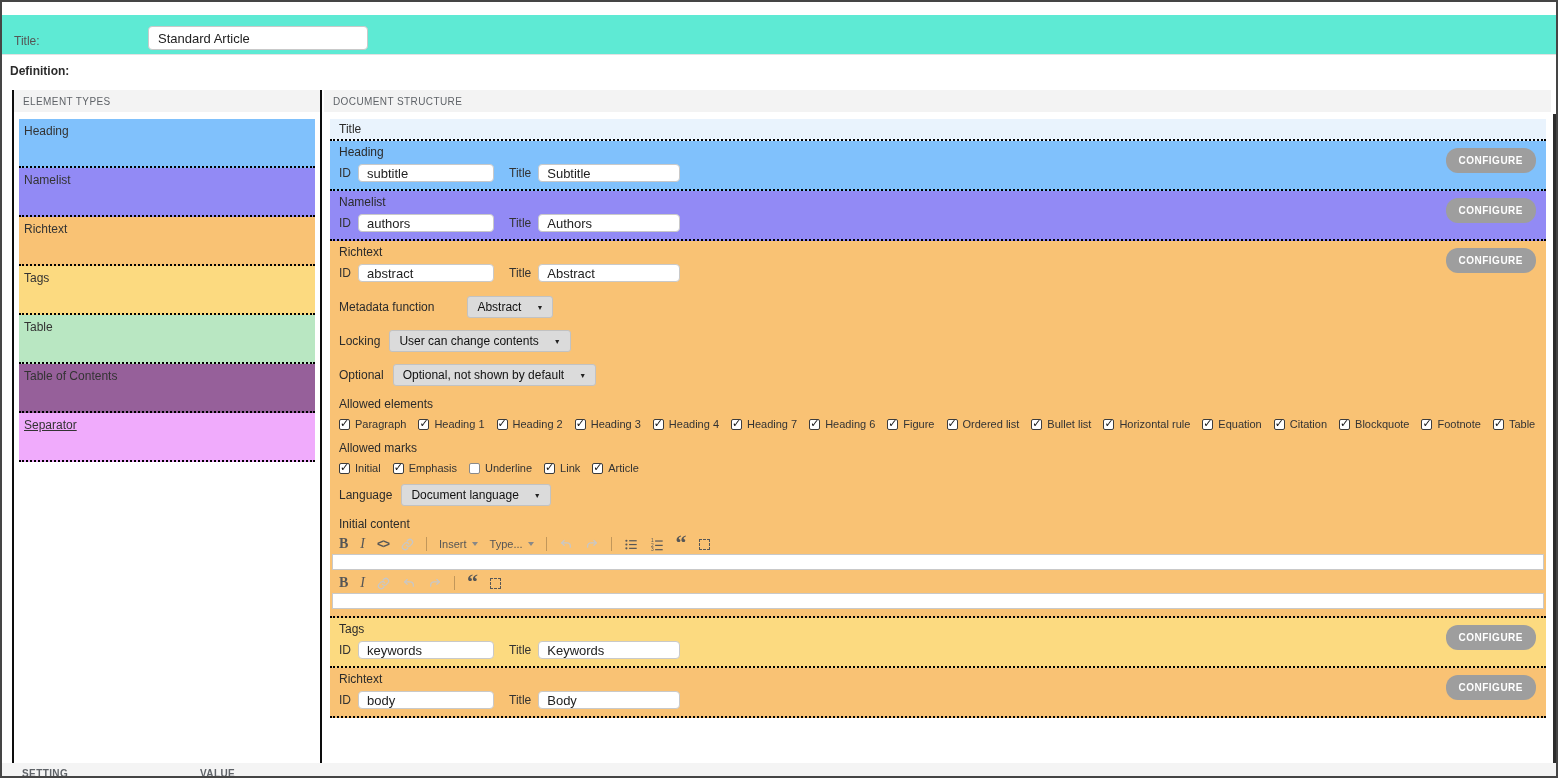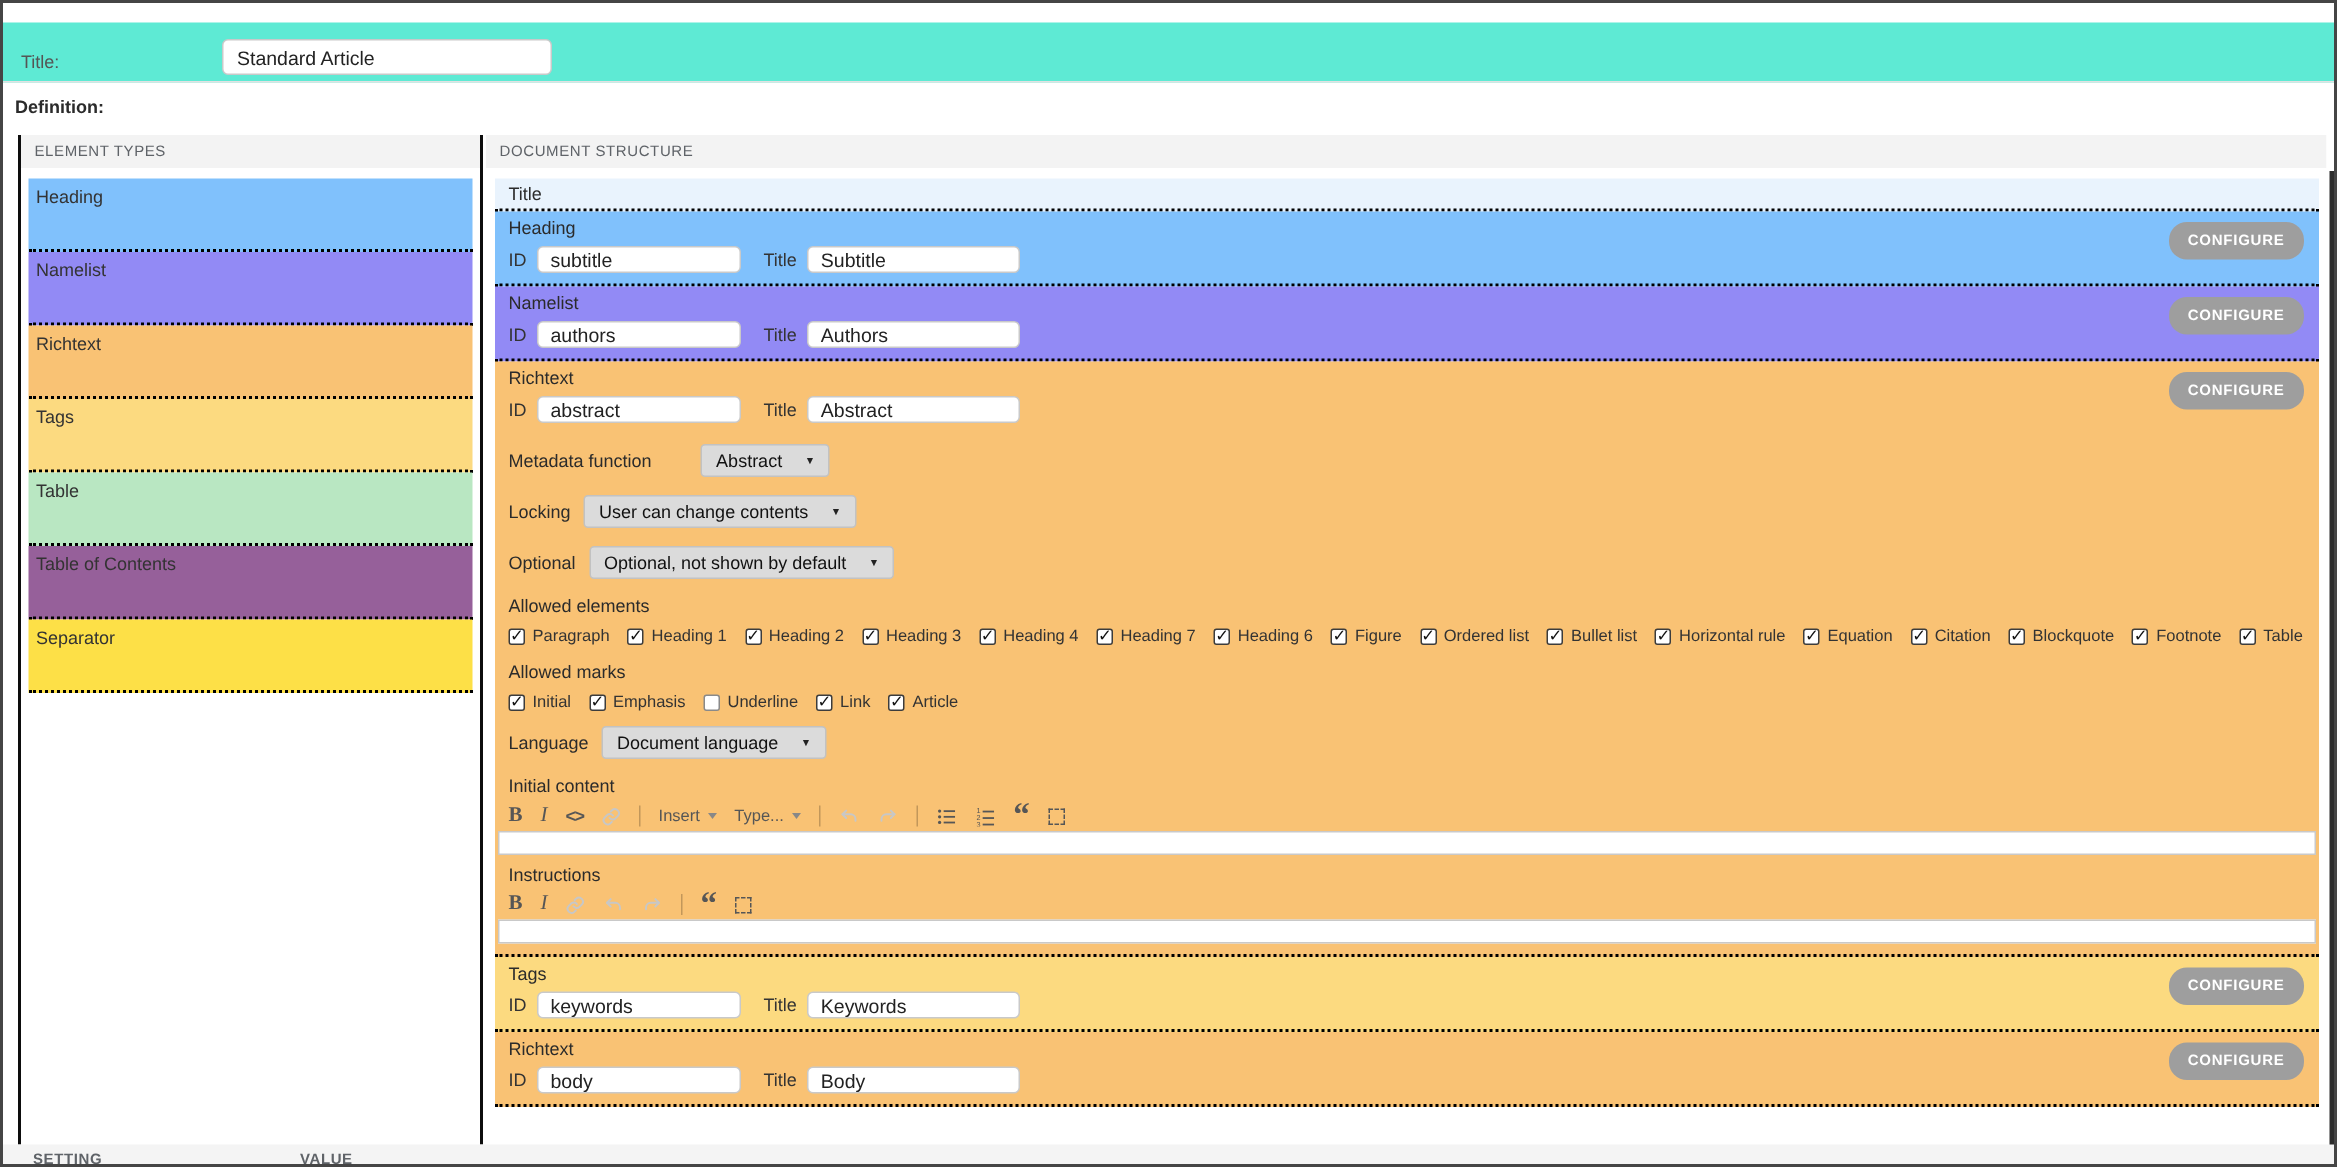--- a/index.html
+++ b/index.html
@@ -81,21 +81,21 @@
 
   <div class="panel panel-left">
     <div class="panel-header">ELEMENT TYPES</div>
     <div class="panel-body">
         <div class="et-block" style="background: rgb(128, 193, 252);"><span>Heading</span></div>
         <div class="et-block" style="background: rgb(146, 138, 245);"><span>Namelist</span></div>
         <div class="et-block" style="background: rgb(249, 194, 116);"><span>Richtext</span></div>
         <div class="et-block" style="background: rgb(252, 218, 128);"><span>Tags</span></div>
         <div class="et-block" style="background: rgb(185, 231, 194);"><span>Table</span></div>
         <div class="et-block" style="background: rgb(150, 96, 154);"><span>Table of Contents</span></div>
-        <div class="et-block" style="background: #fde047;"><span>Separator</span></div>
+        <div class="et-block" style="background: #f0abfc; text-decoration: underline;"><span>Separator</span></div>
       </div>
   </div>
 
   <div class="panel panel-right">
     <div class="panel-header">DOCUMENT STRUCTURE</div>
     <div class="panel-body">
 
       <div class="ds-title-row" style="background: rgb(233, 243, 253);">
         <span>Title</span>
       </div>
@@ -318,21 +318,20 @@
             </span>
             <span class="tb-item">
               <span class="g-quote">“</span>
             </span>
             <span class="tb-item">
               <span class="g-box"></span>
             </span>
           </div>
         <input class="content-input" type="text" value="" style="">
 
-        <div class="sec-label mt6">Instructions</div>
         <div class="toolbar">
             <span class="tb-item">
               <span class="g-b">B</span>
             </span>
             <span class="tb-item">
               <span class="g-i">I</span>
             </span>
             <span class="tb-item dim">
               <svg width="13" height="13" viewBox="0 0 24 24" fill="none" stroke="currentColor" stroke-width="2.4" stroke-linecap="round" stroke-linejoin="round">
                 <path d="M9.9 13.5a5 5 0 0 0 7.1.6l3.2-3.2a5 5 0 0 0-7-7.1L11.4 5.6"></path>

